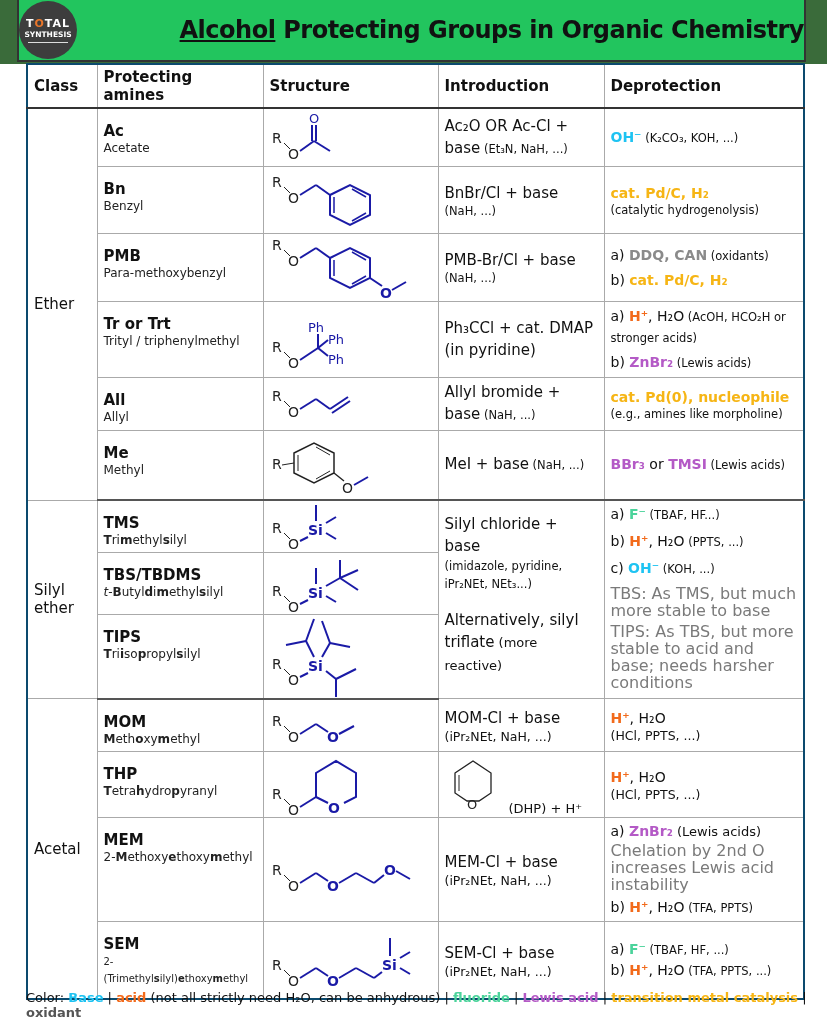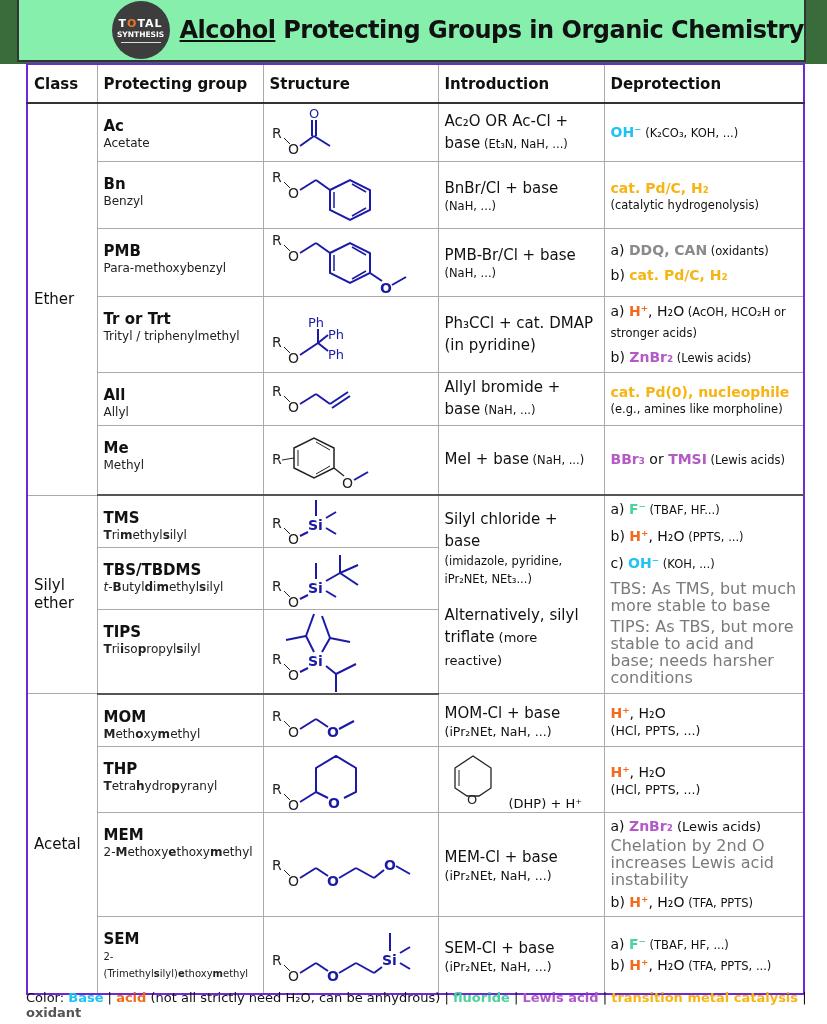--- a/index.html
+++ b/index.html
@@ -1,29 +1,29 @@
 <!DOCTYPE html>
 <html><head>
 <meta charset="utf-8">
 <style>
   html,body{margin:0;padding:0;background:#ffffff;}
   body{width:827px;height:1024px;position:relative;overflow:hidden;font-family:"DejaVu Sans","Liberation Sans",sans-serif;color:#111;}
   .topbar{position:absolute;left:0;top:0;width:827px;height:64px;background:#3a6b3a;}
-  .header{position:absolute;left:17px;top:0;width:789px;height:62px;background:#86efac;border:2px solid #333;border-top:none;box-sizing:border-box;display:flex;align-items:center;justify-content:flex-end;}
+  .header{position:absolute;left:17px;top:0;width:789px;height:62px;background:#22c55e;border:2px solid #333;border-top:none;box-sizing:border-box;display:flex;align-items:center;justify-content:space-between;}
   .logo{width:58px;height:58px;border-radius:50%;background:#3d3d3d;display:flex;flex-direction:column;align-items:center;justify-content:center;margin-right:10px;}
   .logo .l1{color:#fff;font-weight:bold;font-size:11px;letter-spacing:1px;line-height:12px;}
   .logo .l1 .o{color:#e8762b;}
   .logo .l2{color:#fff;font-weight:bold;font-size:7.5px;line-height:10px;}
   .logo .bar{width:40px;height:1px;background:#ddd;margin-top:2px;}
   .title{font-size:24px;font-weight:bold;color:#111;letter-spacing:-0.5px;}
   .title u{text-decoration:underline;}
   table{position:absolute;left:26px;top:63px;width:777px;border-collapse:collapse;table-layout:fixed;}
   th,td{border:1px solid #aaa;vertical-align:middle;padding:3px 6px;font-size:14px;}
   th{font-size:15px;font-weight:bold;text-align:left;height:31px;border-bottom:2px solid #333;}
-  table{border:2px solid #6d28d9;}
+  table{border:2px solid #0c4a6e;}
   tr.grp-end td{border-bottom:2px solid #555;}
   td.cls{font-size:15px;}
   td.pg{vertical-align:top;padding-top:13px;margin-top:47px;}
   .abbr{font-weight:bold;font-size:15px;line-height:18px;}
   .full{font-size:12px;color:#222;line-height:17px;}
   .full b{font-weight:bold;}
   .full.tiny{font-size:10px;}
   td.struct{padding:0;}
   svg{display:block;}
   .intro{font-size:15px;line-height:22px;}
@@ -56,21 +56,21 @@
   <colgroup>
       <col style="width:70px">
       <col style="width:166px">
       <col style="width:175px">
       <col style="width:166px">
       <col style="width:200px">
     </colgroup>
   <thead>
     <tr>
       <th>Class</th>
-      <th>Protecting group</th>
+      <th>Protecting amines</th>
       <th>Structure</th>
       <th>Introduction</th>
       <th>Deprotection</th>
     </tr>
   </thead>
   <tbody>
 
     <tr style="height:58px">
       <td class="cls" rowspan="6">Ether</td>
       <td class="pg">

